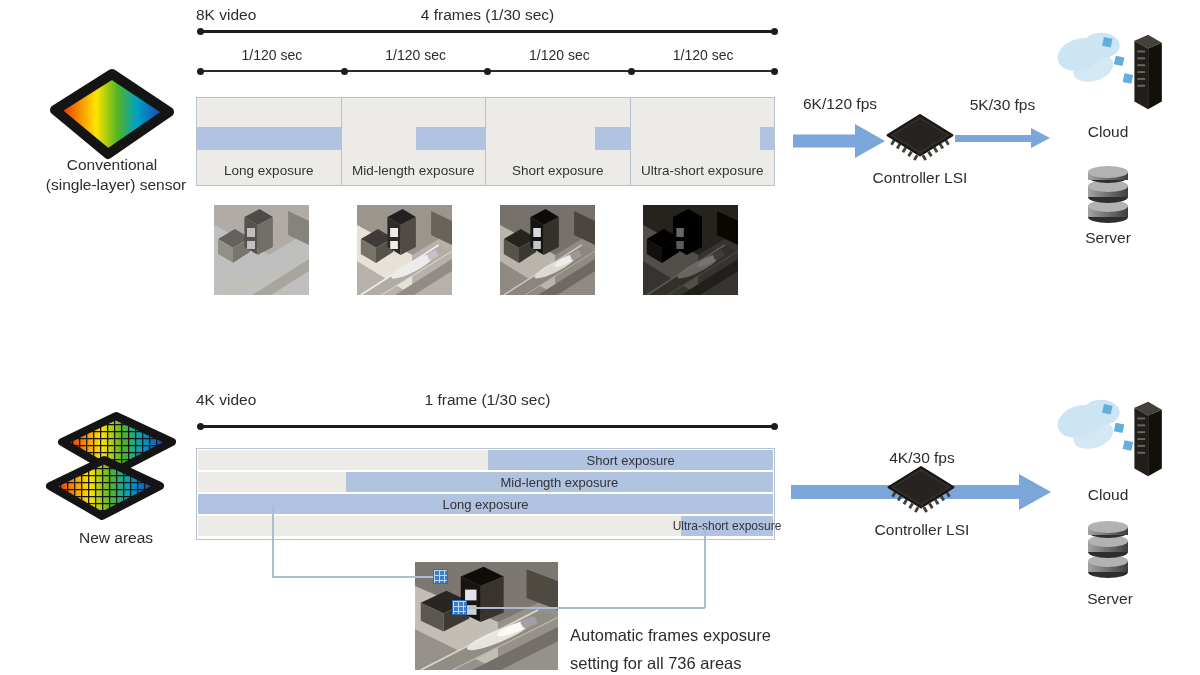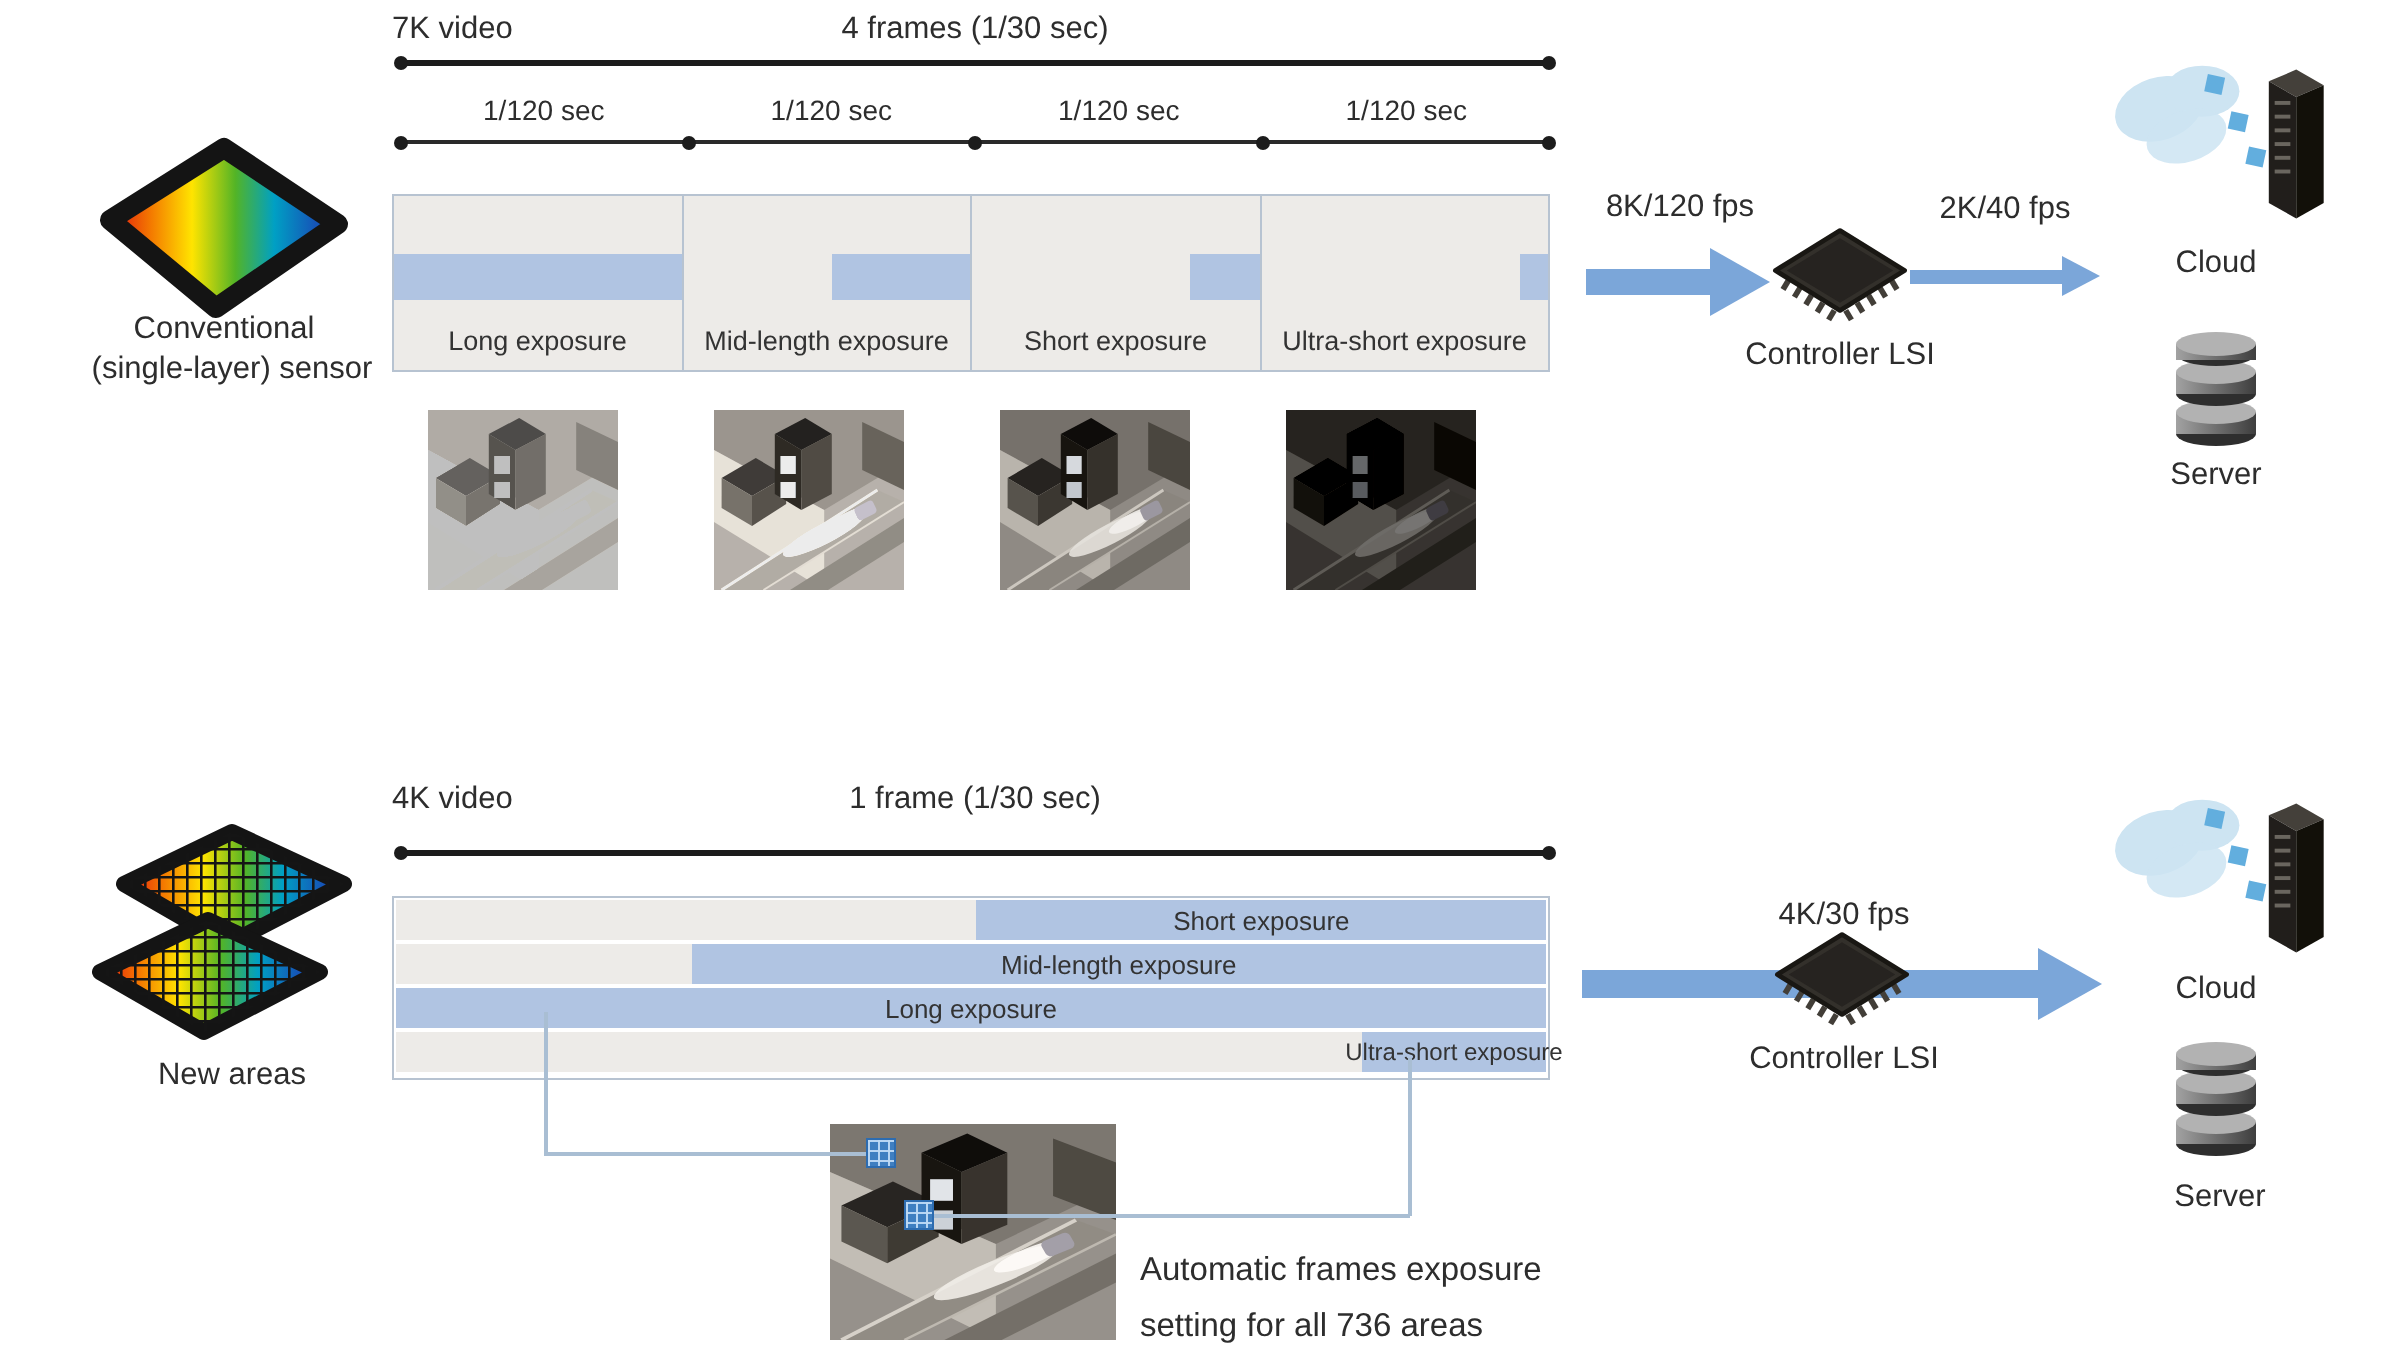--- a/index.html
+++ b/index.html
@@ -141,21 +141,21 @@
 </svg>
 
 <div class="canvas" style="--bar-blue: #b0c4e2; --box-gray: #edebe8; --arrow-blue: #7ba6d9; --box-border: #b7c3d1; --callout-line: #a9bed3; --marker-blue: #3f7fc1; --text: #2d2d2d;">
 
   <svg class="icon" style="left:46px;top:66px" width="132" height="96" viewBox="0 0 132 96">
     <polygon points="66,8 123,46 62,88 9,44" fill="url(#rainbow)" stroke="#141414" stroke-width="10" stroke-linejoin="round"></polygon>
   </svg>
   <div class="t c" style="left:26px;top:156px;width:172px">Conventional</div>
   <div class="t c" style="left:20px;top:176px;width:192px">(single-layer) sensor</div>
 
-  <div class="t" style="left:196px;top:6px">7K video</div>
+  <div class="t" style="left:196px;top:6px">8K video</div>
   <div class="t c" style="left:200px;top:6px;width:575px">4 frames (1/30 sec)</div>
   <div class="tl" style="left:200px;top:30px;width:575px;height:3px"></div>
   <div class="dot" style="left:197px;top:28px"></div>
   <div class="dot" style="left:771px;top:28px"></div>
 
   <div class="t c small" style="left:200px;top:47px;width:143.75px;font-size:14px">1/120 sec</div>
   <div class="t c small" style="left:343.75px;top:47px;width:143.75px;font-size:14px">1/120 sec</div>
   <div class="t c small" style="left:487.5px;top:47px;width:143.75px;font-size:14px">1/120 sec</div>
   <div class="t c small" style="left:631.25px;top:47px;width:143.75px;font-size:14px">1/120 sec</div>
   <div class="tl" style="left:200px;top:70px;width:575px;height:2px;background:#2a2a2a"></div>
@@ -198,30 +198,30 @@
     <svg viewBox="0 0 100 90" preserveAspectRatio="none">
         <use href="#scene-sym"></use>
       </svg>
     </div>
   <div class="scene-img exp4" style="left:643px;top:205px;width:95px;height:90px">
     <svg viewBox="0 0 100 90" preserveAspectRatio="none">
         <use href="#scene-sym"></use>
       </svg>
     </div>
 
-  <div class="t c" style="left:790px;top:95px;width:100px">8K/120 fps</div>
+  <div class="t c" style="left:790px;top:95px;width:100px">6K/120 fps</div>
   <svg class="icon" style="left:793px;top:123px" width="92" height="36" viewBox="0 0 92 36">
     <rect x="0" y="11.5" width="63" height="13" fill="#7ba6d9"></rect>
     <polygon points="62,1 92,18 62,35" fill="#7ba6d9"></polygon>
   </svg>
   <svg class="icon" style="left:882px;top:111px" width="76" height="58" viewBox="0 0 80 58">
     <use href="#chip-sym"></use>
     </svg>
   <div class="t c" style="left:850px;top:169px;width:140px">Controller LSI</div>
-  <div class="t c" style="left:955px;top:96px;width:95px">2K/40 fps</div>
+  <div class="t c" style="left:955px;top:96px;width:95px">5K/30 fps</div>
   <svg class="icon" style="left:955px;top:127px" width="95" height="22" viewBox="0 0 95 22">
     <rect x="0" y="8" width="77" height="7" fill="#7ba6d9"></rect>
     <polygon points="76,1 95,11 76,21" fill="#7ba6d9"></polygon>
   </svg>
   <svg class="icon" style="left:1046px;top:25px" width="118" height="98" viewBox="0 0 120 100">
     <use href="#cloud-sym"></use>
     </svg>
   <div class="t c" style="left:1076px;top:123px;width:64px">Cloud</div>
   <svg class="icon" style="left:1085px;top:164px" width="46" height="64" viewBox="0 0 46 64">
     <use href="#server-sym"></use>

